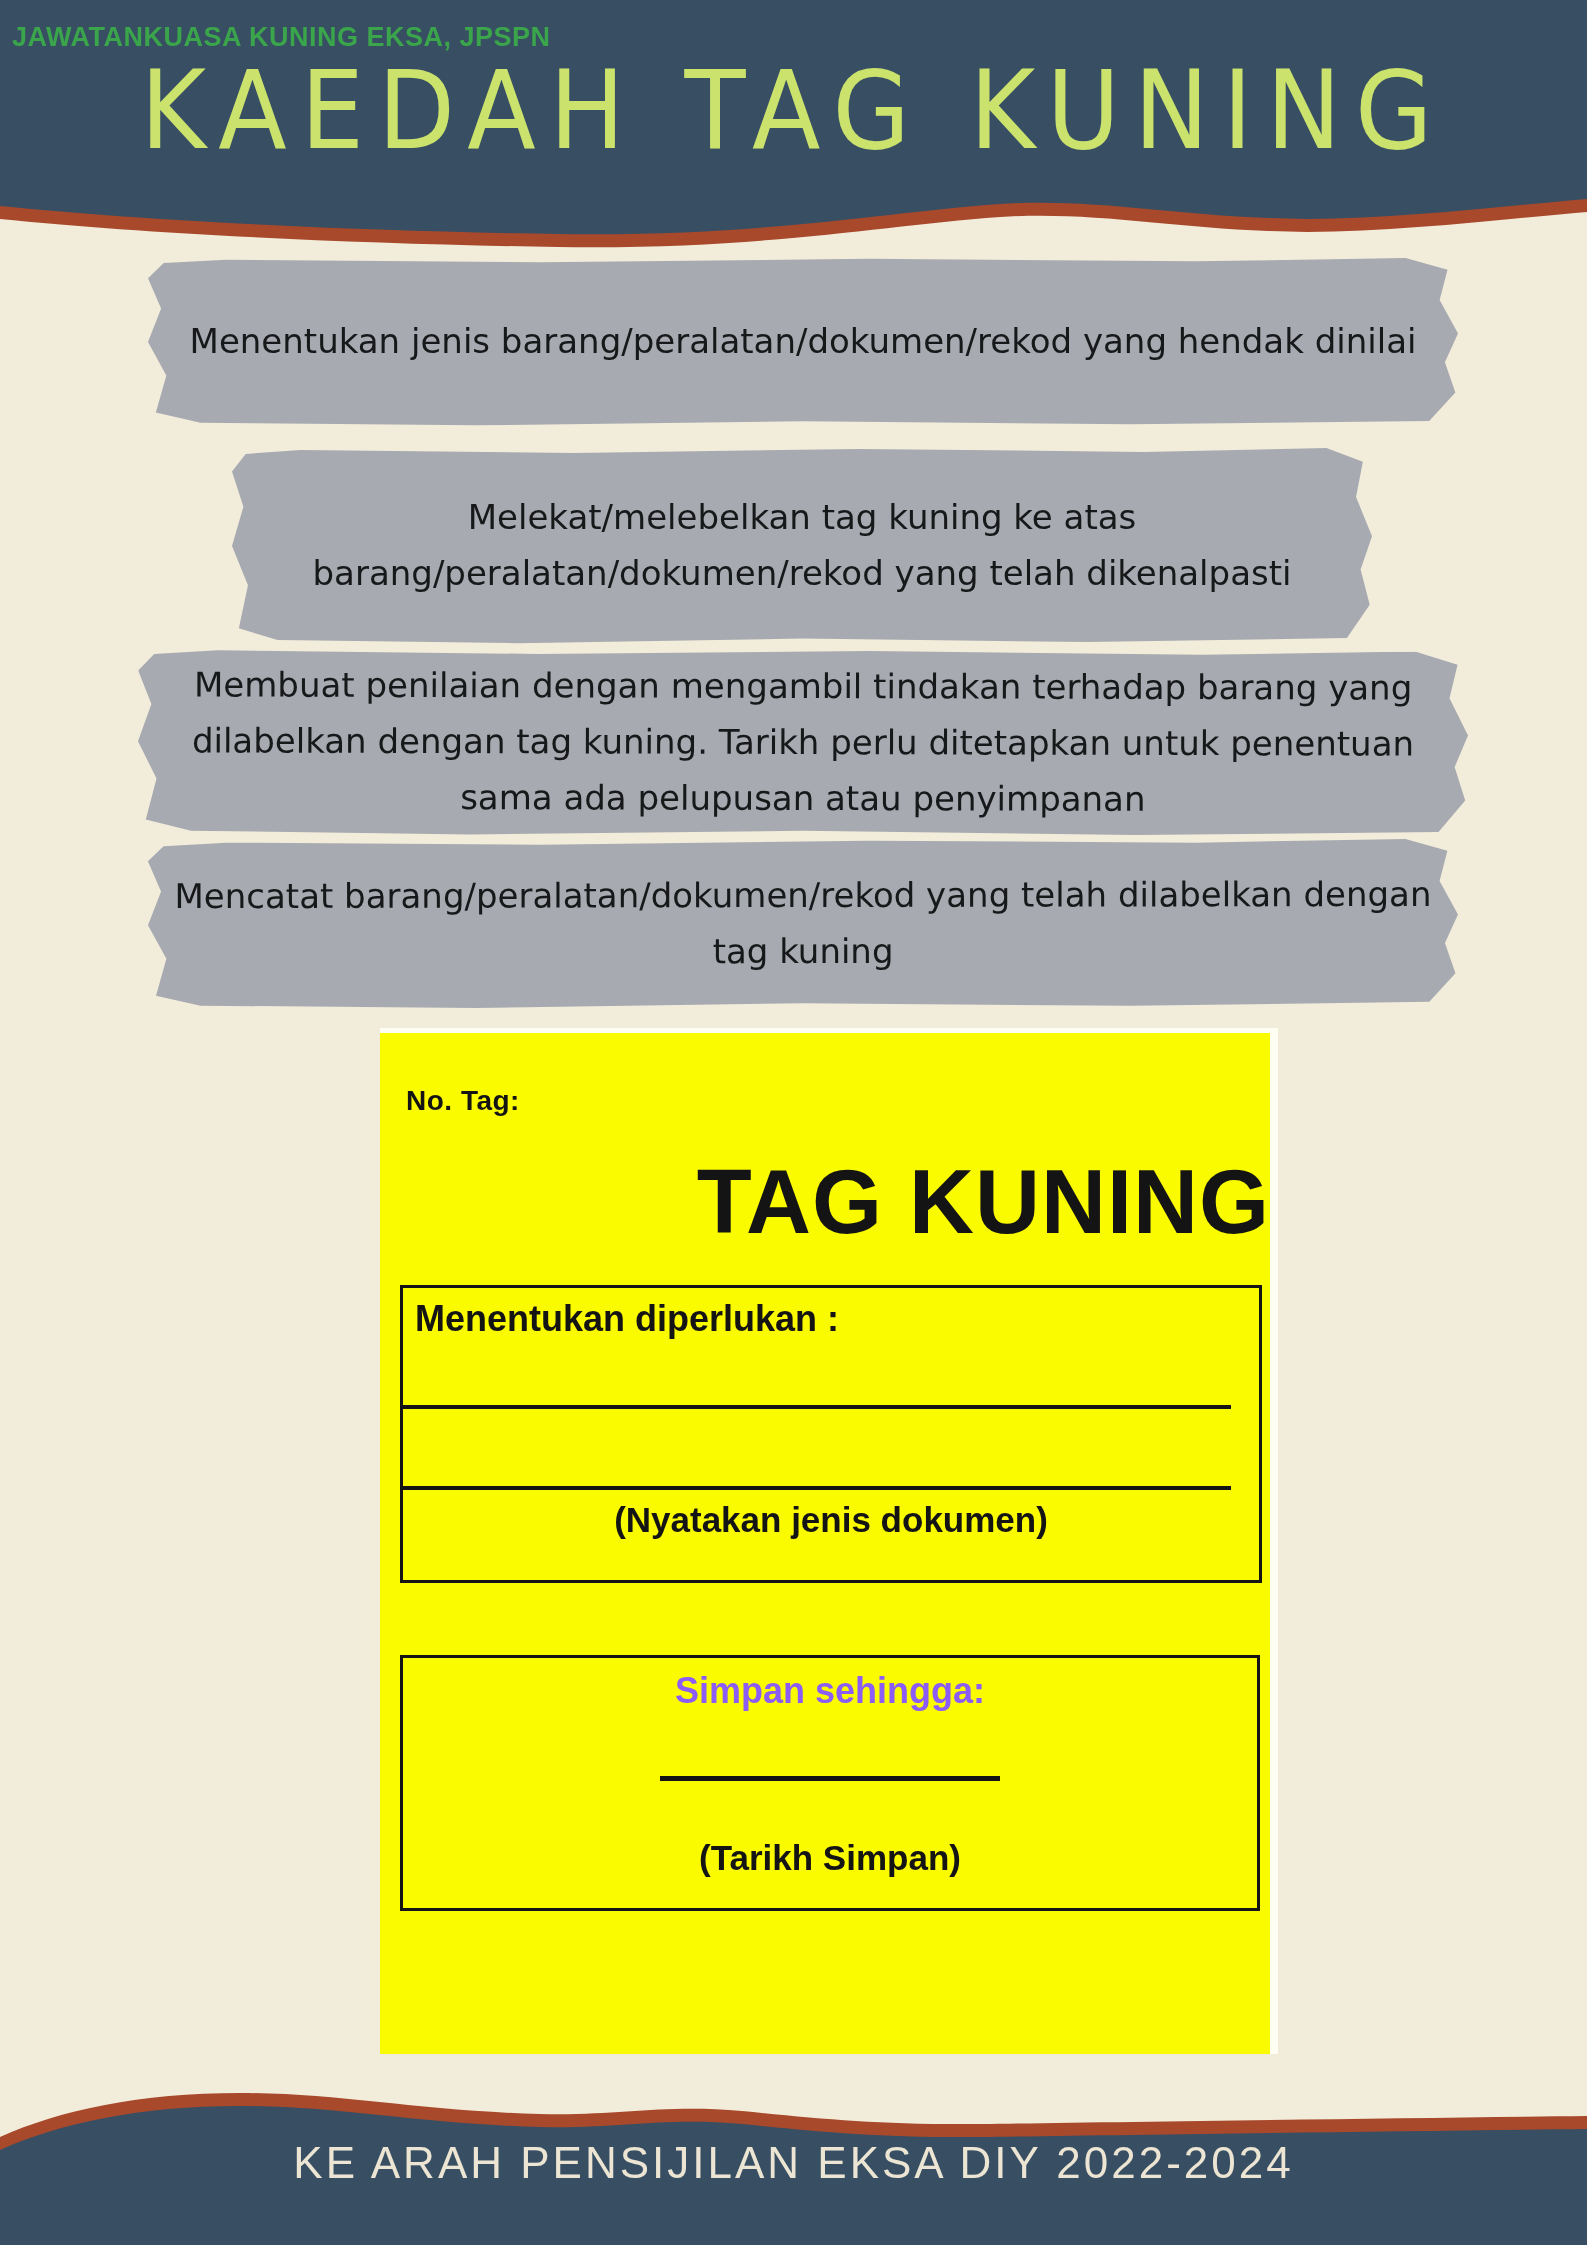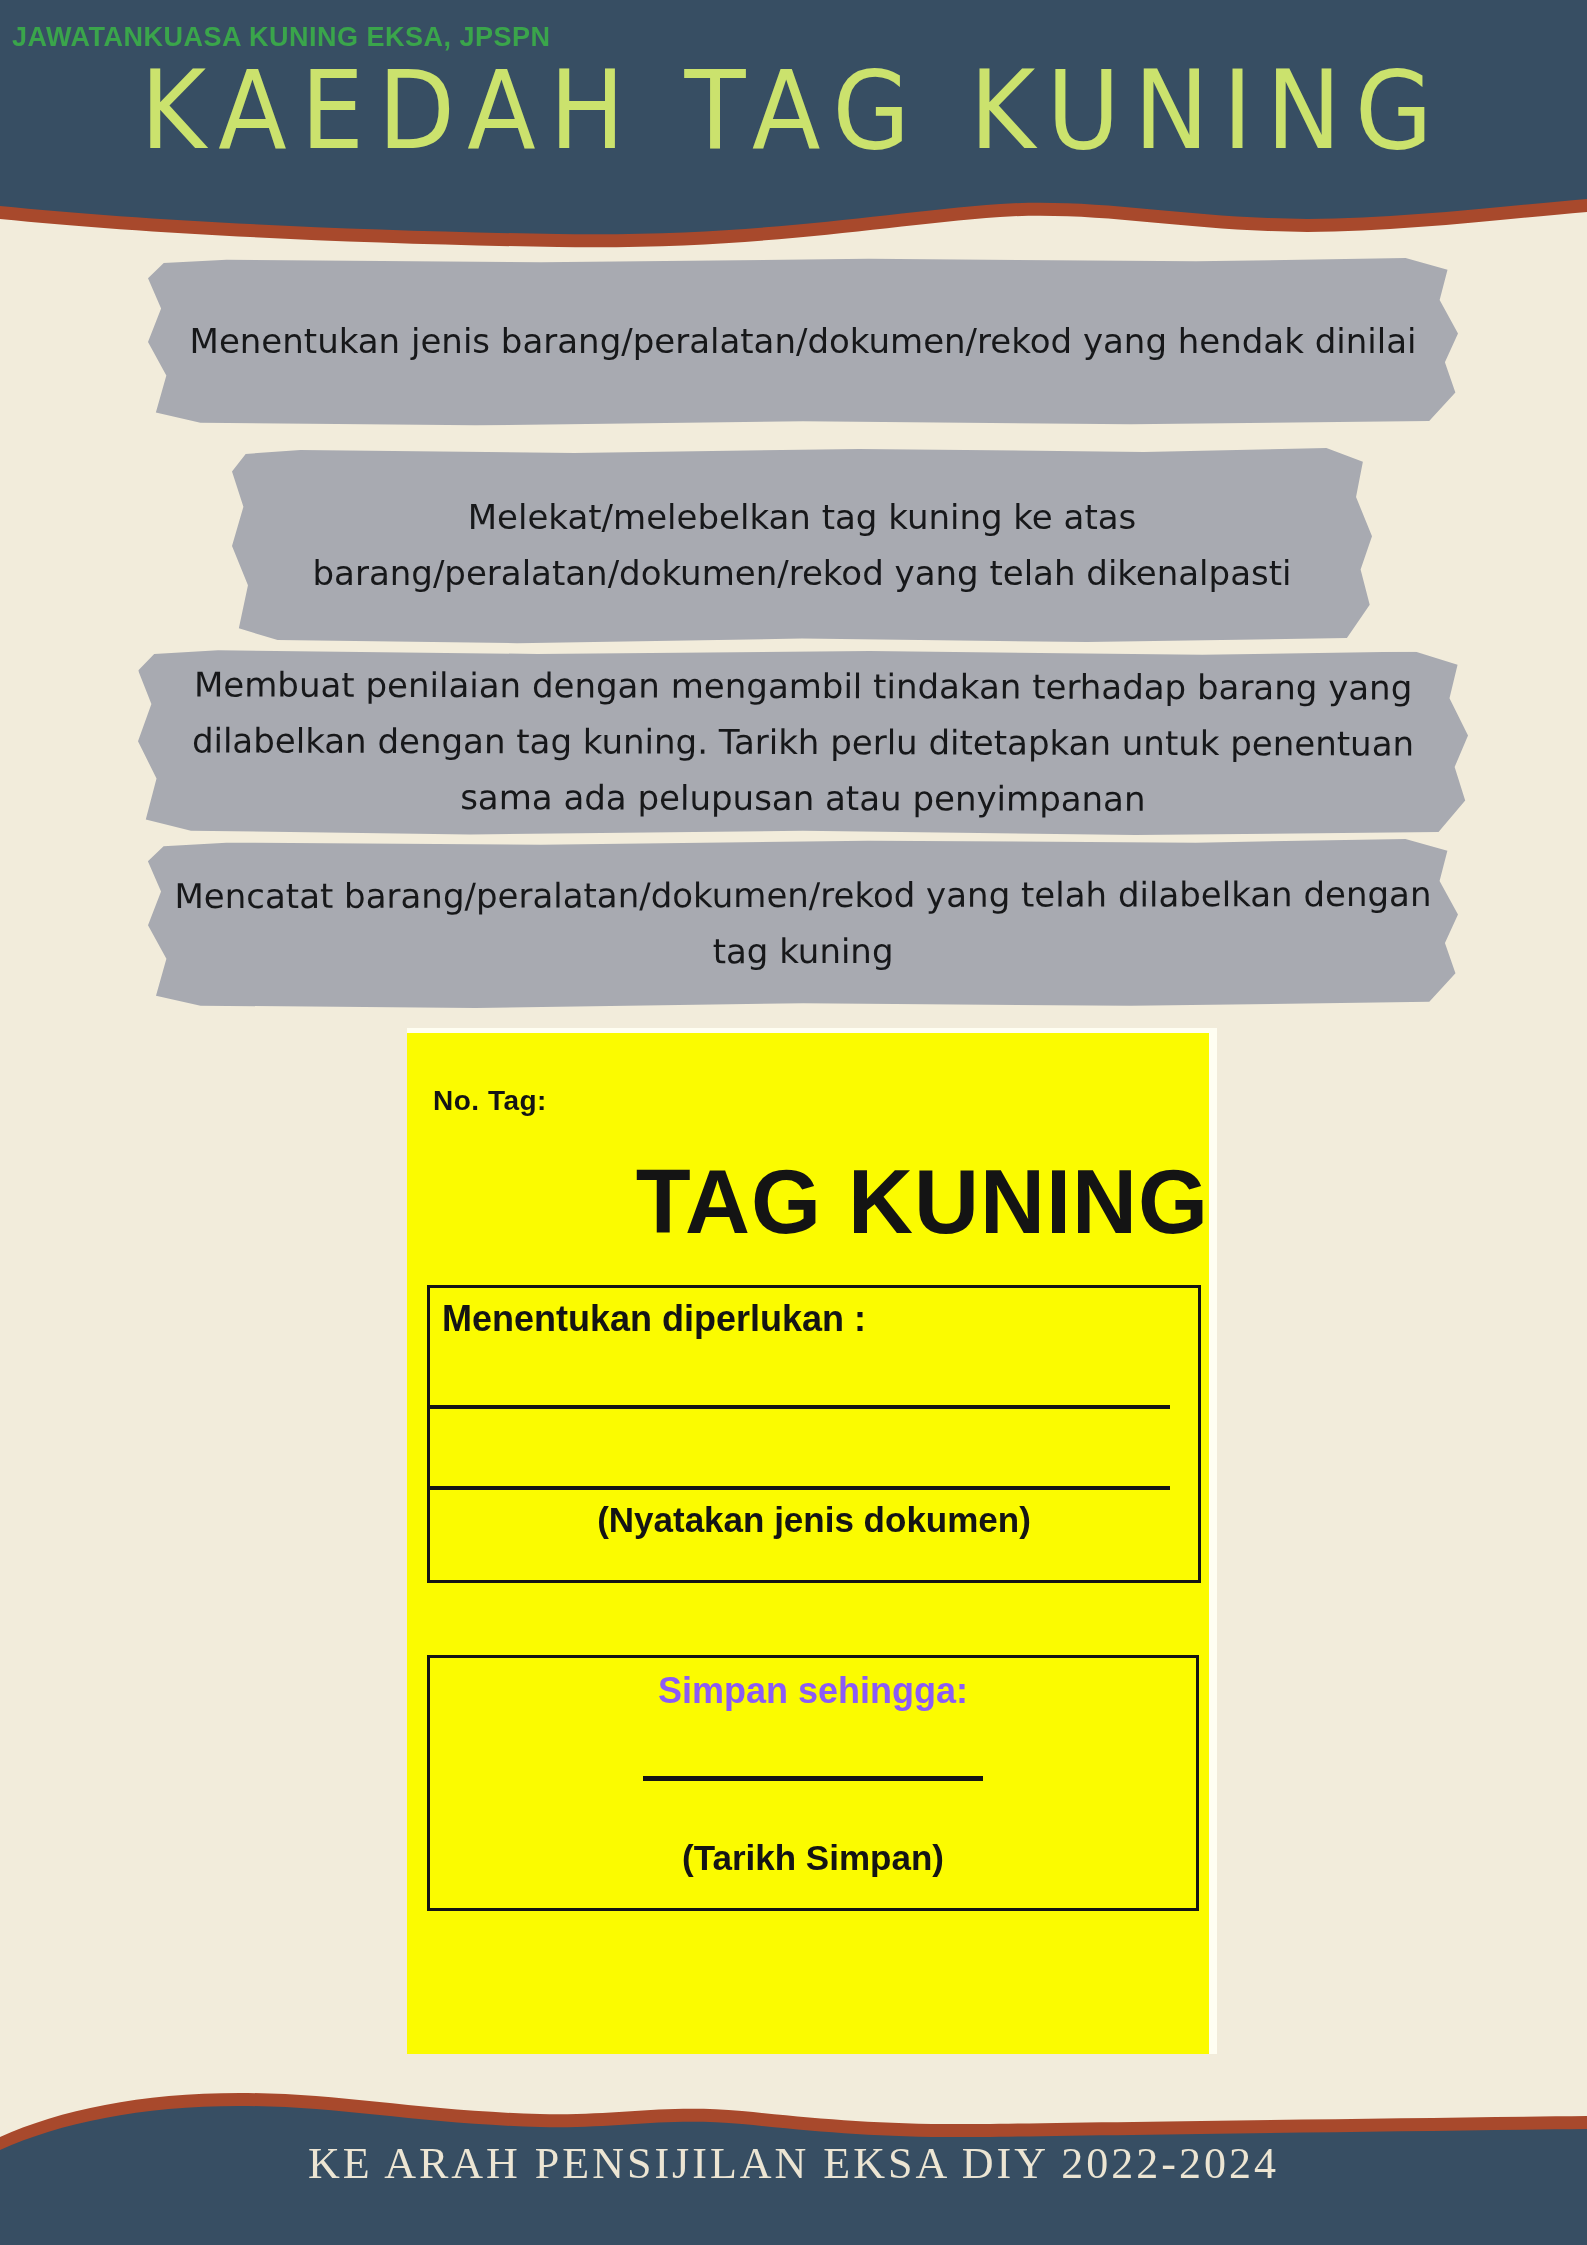--- a/index.html
+++ b/index.html
@@ -36,25 +36,24 @@
     display:flex;align-items:center;justify-content:center;
     padding:6px 10px;box-sizing:border-box;
     clip-path:polygon(0% 12%,1.2% 3%,6% 1%,30% 2.5%,55% .5%,80% 2%,96% 0%,99.2% 7%,98.6% 25%,100% 45%,99% 62%,99.8% 80%,97.8% 97%,75% 99%,50% 97.2%,25% 99.6%,4% 98%,.6% 92%,1.4% 70%,0% 50%,1% 30%);
   }
   .step-1{left:148px;top:258px;width:1310px;height:168px;}
   .step-2{left:232px;top:448px;width:1140px;height:196px;}
   .step-3{left:138px;top:650px;width:1330px;height:186px;transform:rotate(.15deg);}
   .step-4{left:148px;top:840px;width:1310px;height:168px;transform:rotate(-.1deg);}
   
   .tag{
-    position:absolute;left:380px;top:1028px;width:810px;height:1026px;
+    position:absolute;left:380px;top:1028px;width:898px;height:1026px;
     background:#fbfb00;
     border-top:5px solid #fffef2;border-right:8px solid #fffef2;
     box-sizing:border-box;
-    margin-left:27px;
   }
   .tag-no{
     position:absolute;left:26px;top:52px;
     font-size:28px;font-weight:bold;color:#141414;letter-spacing:.5px;
   }
   .tag-title{
     position:absolute;left:0;top:118px;width:100%;
     text-align:right;font-size:90px;font-weight:bold;color:#141414;
     letter-spacing:1px;white-space:nowrap;
   }
@@ -84,21 +83,21 @@
   .line-c{left:50%;top:118px;width:340px;margin-left:-170px;height:5px;}
   .tag-box2 .box-caption{
     position:absolute;left:0;top:180px;width:100%;
     text-align:center;font-size:35px;font-weight:bold;color:#141414;
   }
   
   .footer-svg{position:absolute;bottom:0;left:0;display:block;}
   .footer-text{
     position:absolute;left:0;top:2138px;width:100%;
     text-align:center;z-index:3;
-    font-family:Liberation Serif, serif;
+    font-family:Liberation Sans, sans-serif;
     font-size:44px;letter-spacing:3px;color:#ece5d3;
     white-space:nowrap;
   }
 </style>
 </head>
 <body>
 
 <div class="page">
 
   <svg class="header-svg" width="1587" height="270" viewBox="0 0 1587 270" aria-hidden="true">

